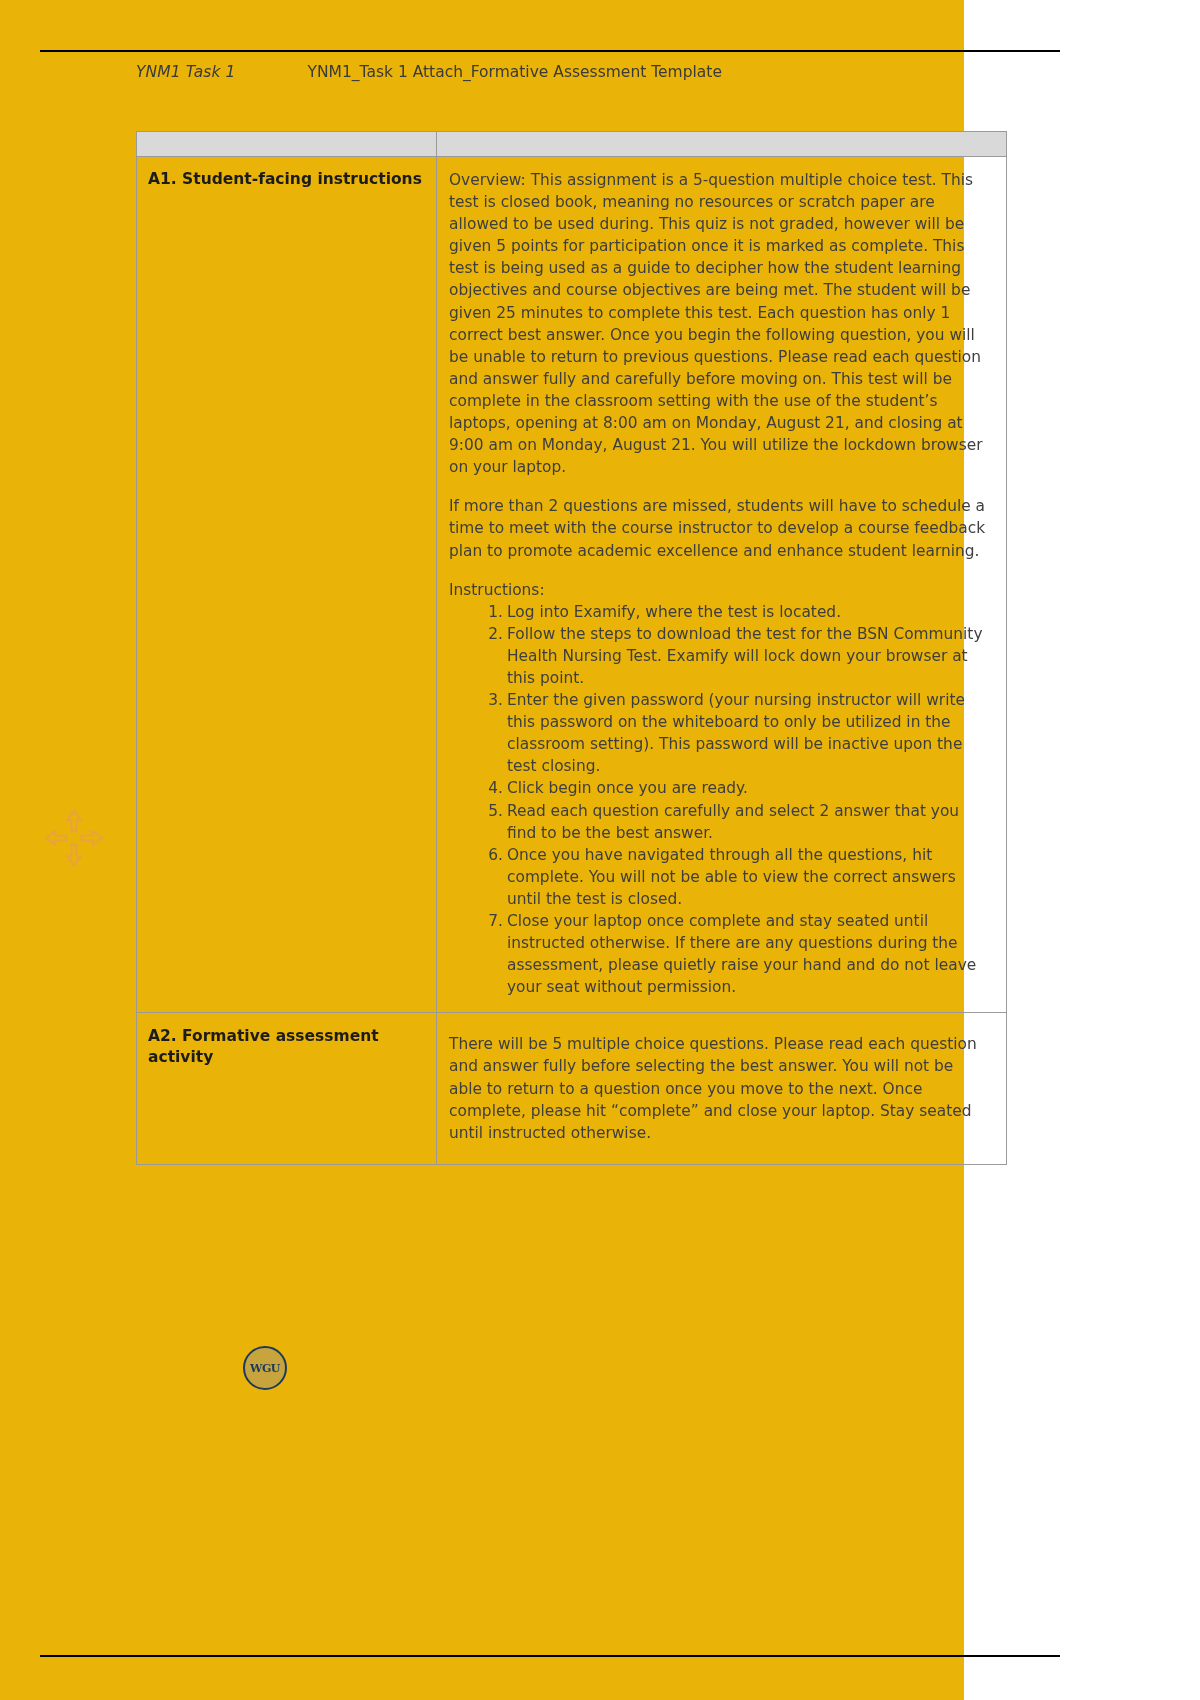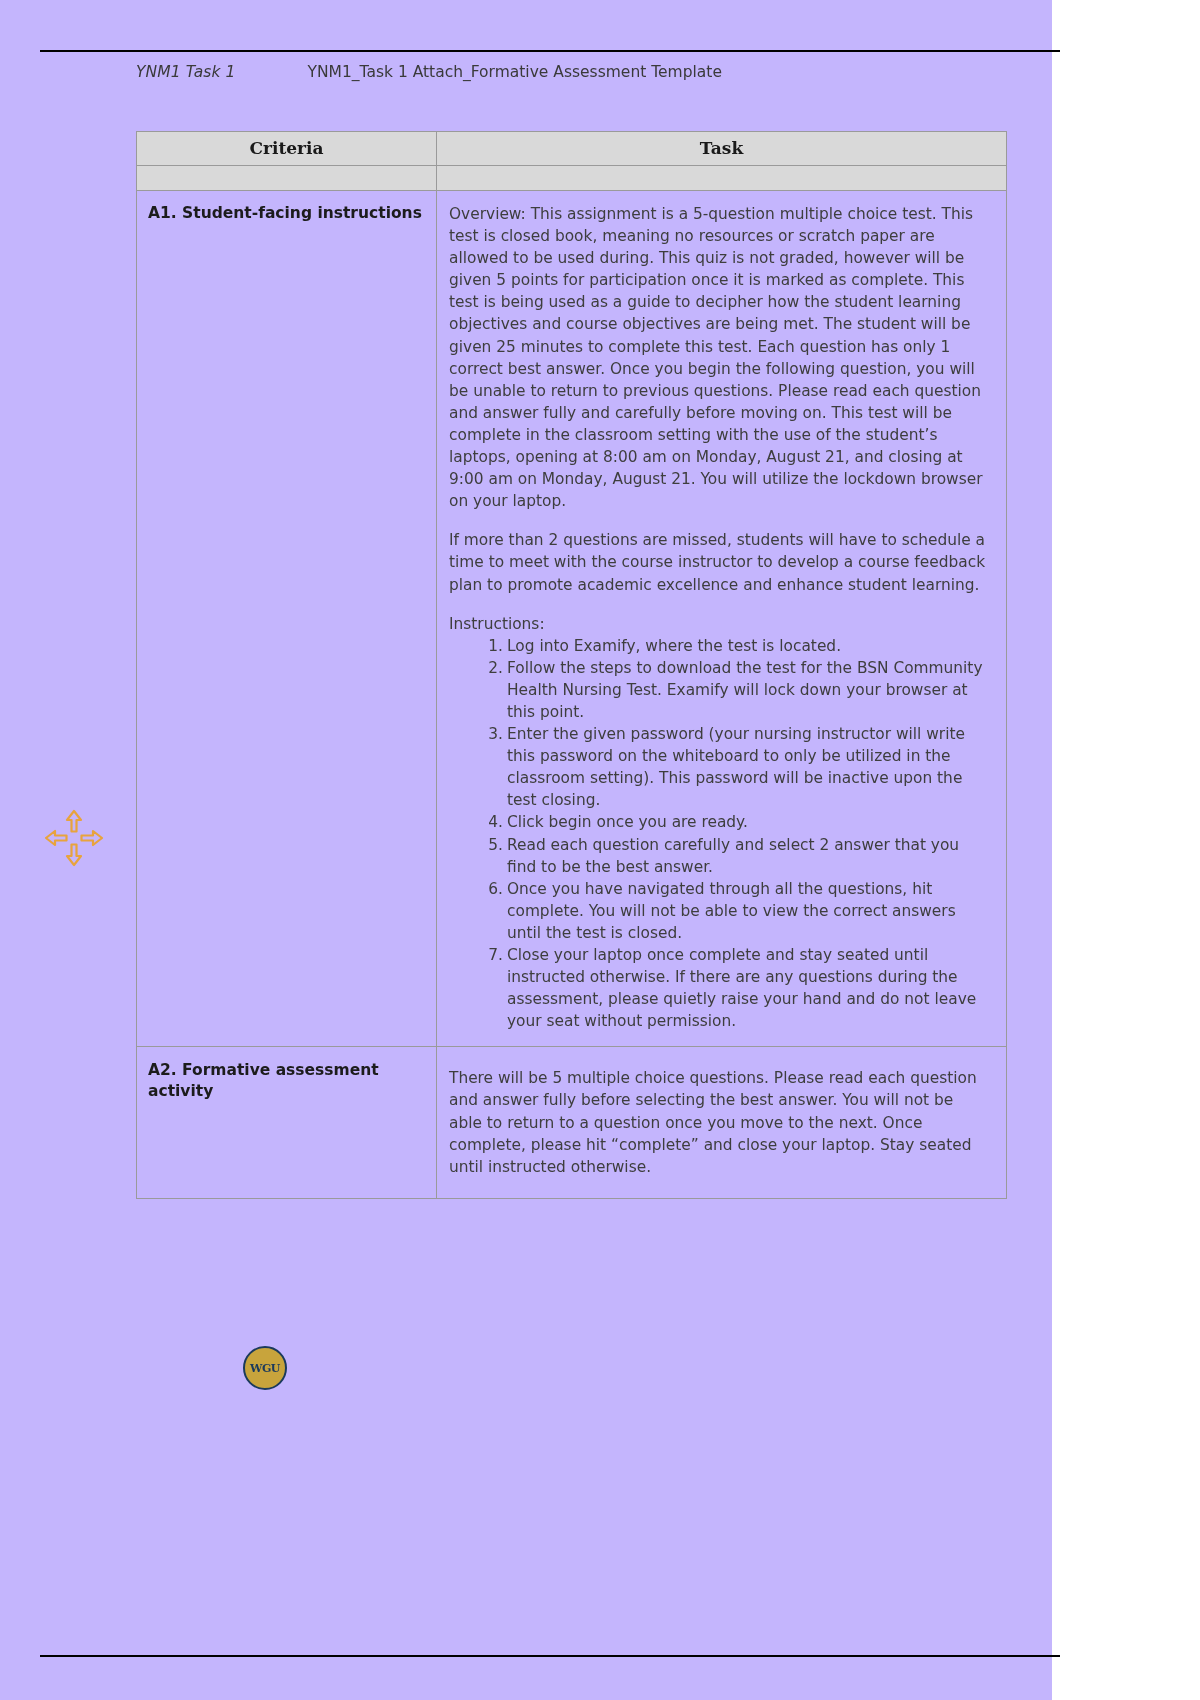--- a/index.html
+++ b/index.html
@@ -12,23 +12,23 @@
     height: 1700px;
     position: relative;
     font-family: "DejaVu Sans", sans-serif;
     color: #404040;
     overflow: hidden;
   }
 
   .page {
     position: absolute;
     left: 0; top: 0;
-    width: 1052px;
+    width: 964px;
     height: 1700px;
-    background: #c4b5fd;
+    background: #eab308;
   }
 
   .rule-top {
     position: absolute;
     left: 40px;
     top: 50px;
     width: 1020px;
     height: 0;
     border-top: 2px solid #000;
   }
@@ -214,24 +214,20 @@
     <span class="hdr-left">YNM1 Task 1</span>
     <span class="hdr-right">YNM1_Task 1 Attach_Formative Assessment Template</span>
   </div>
 
   <table class="doc-table">
     <colgroup>
       <col style="width:300px">
       <col style="width:570px">
     </colgroup>
     <tbody>
-      <tr>
-        <td class="colhead">Criteria</td>
-        <td class="colhead">Task</td>
-      </tr>
       <tr>
         <td class="spacer-left"></td>
         <td class="spacer-right"></td>
       </tr>
       <tr>
         <td class="crit-cell">A1. Student-facing instructions</td>
         <td class="task-cell">
           <p>Overview: This assignment is a 5-question multiple choice test. This test is closed book, meaning no resources or scratch paper are allowed to be used during. This quiz is not graded, however will be given 5 points for participation once it is marked as complete. This test is being used as a guide to decipher how the student learning objectives and course objectives are being met. The student will be given 25 minutes to complete this test. Each question has only 1 correct best answer. Once you begin the following question, you will be unable to return to previous questions. Please read each question and answer fully and carefully before moving on. This test will be complete in the classroom setting with the use of the student’s laptops, opening at 8:00 am on Monday, August 21, and closing at 9:00 am on Monday, August 21. You will utilize the lockdown browser on your laptop.</p>
           <p>If more than 2 questions are missed, students will have to schedule a time to meet with the course instructor to develop a course feedback plan to promote academic excellence and enhance student learning.</p>
           <p class="tight">Instructions:</p>

